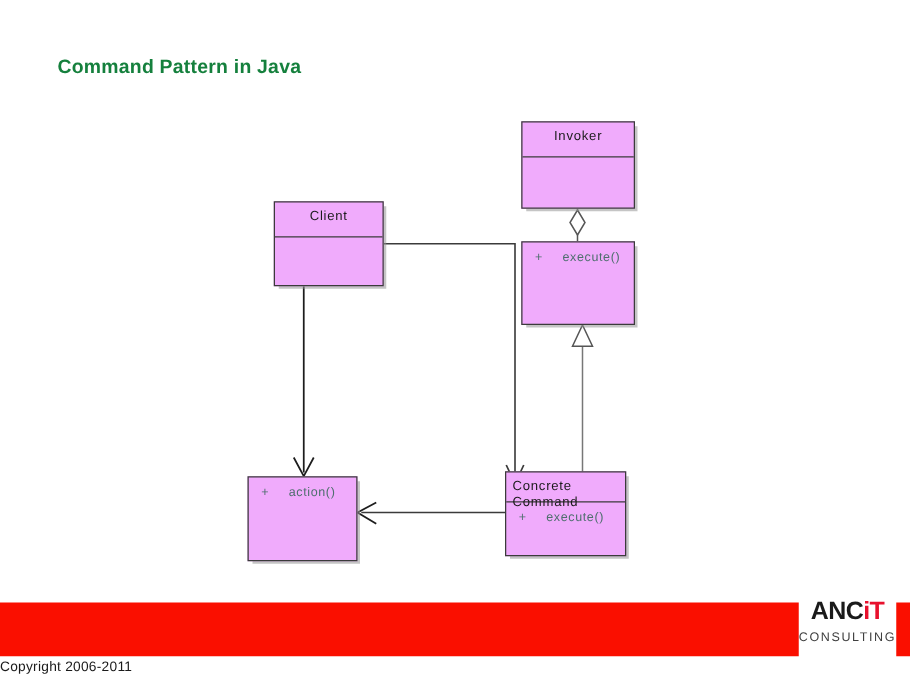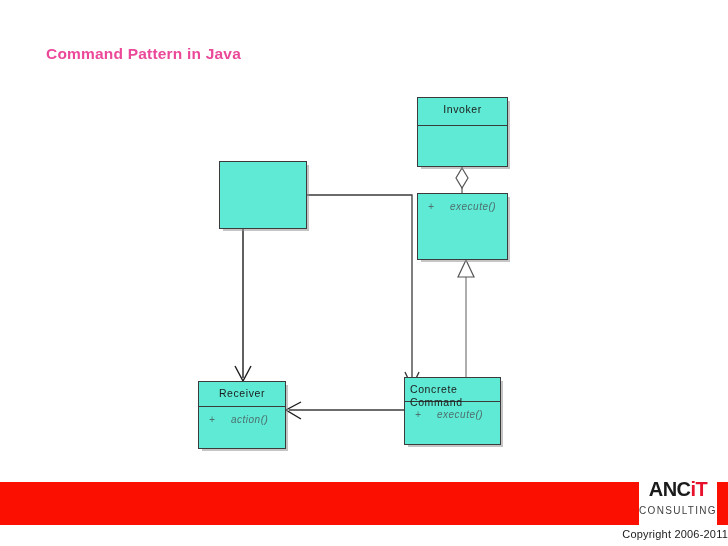--- a/index.html
+++ b/index.html
@@ -23,58 +23,57 @@
     background: #ffffff;
   }
 
   
   #slide-title {
     position: absolute;
     left: 46px;
     top: 45px;
     font-size: 15.5px;
     font-weight: bold;
-    color: #ec4899;
+    color: #15803d;
     letter-spacing: 0.2px;
     white-space: nowrap;
   }
 
   
   #uml-canvas {
     position: absolute;
     left: 0;
     top: 0;
     width: 728px;
     height: 480px;
   }
 
   
   .uml-class {
     position: absolute;
-    background: #5eead4;
+    background: #f0abfc;
     border: 1.3px solid #3b3b3b;
     box-sizing: border-box;
     box-shadow: 3px 3px 0 -1px rgba(150,150,150,0.55);
   }
   .uml-header {
     text-align: center;
     font-size: 10.5px;
     color: #1b1b1b;
     letter-spacing: 0.6px;
     padding: 5px 2px 5px 2px;
     line-height: 1.25;
     box-sizing: border-box;
   }
   .uml-header.has-divider {
     border-bottom: 1.3px solid #3b3b3b;
   }
   .uml-body {
     box-sizing: border-box;
     padding: 7px 0 0 0;
-    font-style: italic;
   }
   .uml-member {
     font-size: 10px;
     color: #4e6f6e;
     letter-spacing: 0.5px;
     white-space: nowrap;
     padding-left: 10px;
   }
   .uml-member .vis {
     display: inline-block;
@@ -158,21 +157,21 @@
     font-size: 10px;
     letter-spacing: 1.3px;
     color: #3f3f3f;
     white-space: nowrap;
   }
   #copyright {
     position: absolute;
     left: 0;
     top: 528px;
     width: 728px;
-    text-align: right;
+    text-align: left;
     font-size: 11px;
     color: #1a1a1a;
     letter-spacing: 0.2px;
   }
 </style>
 </head>
 <body>
 
 <div id="slide">
 
@@ -220,25 +219,25 @@
 
     <div class="uml-class" id="box-command">
       <div class="uml-body">
         <div class="uml-member">
           <span class="vis">+</span><span>execute()</span>
         </div>
       </div>
     </div>
 
     <div class="uml-class" id="box-client">
+      <div class="uml-header has-divider">Client</div>
       <div class="uml-body"></div>
     </div>
 
     <div class="uml-class" id="box-receiver">
-      <div class="uml-header has-divider">Receiver</div>
       <div class="uml-body">
         <div class="uml-member">
           <span class="vis">+</span><span>action()</span>
         </div>
       </div>
     </div>
 
     <div class="uml-class" id="box-concrete">
       <div class="uml-header has-divider">Concrete Command</div>
       <div class="uml-body">

